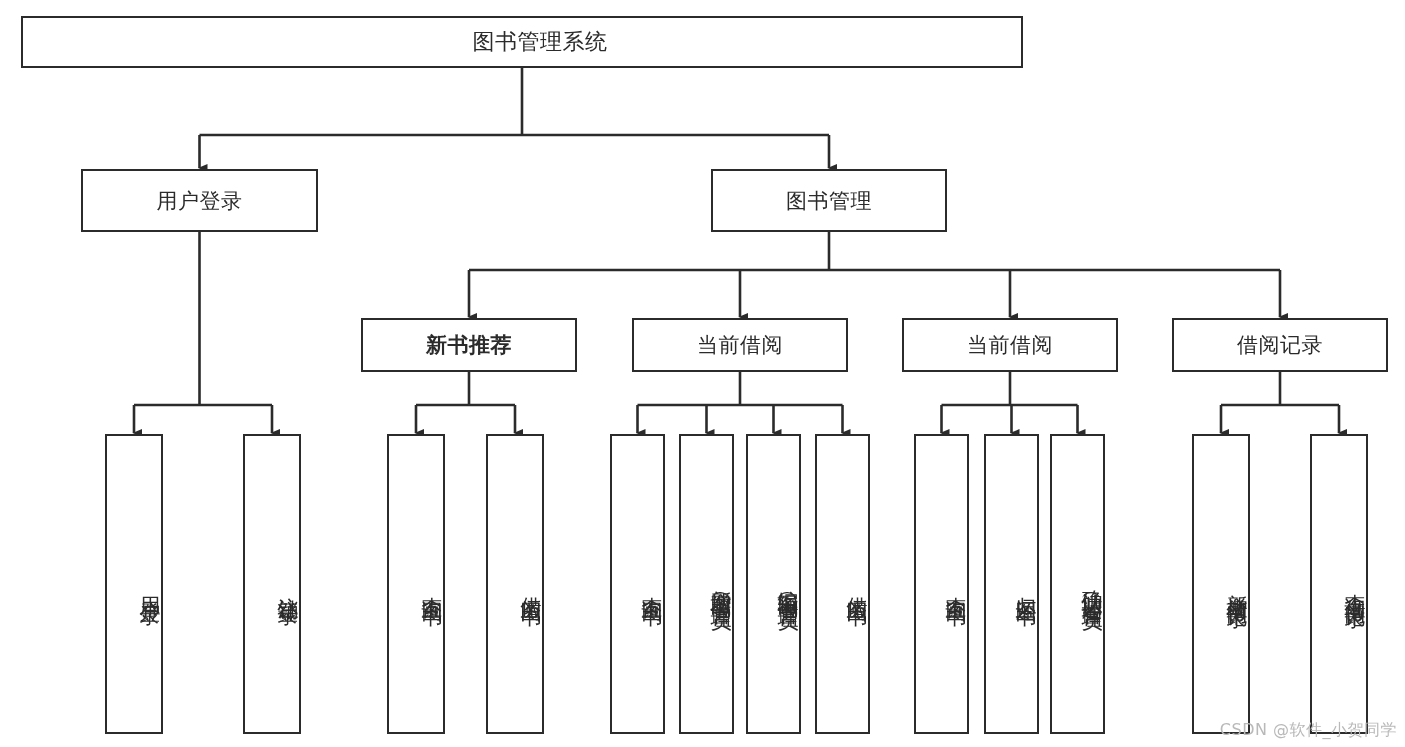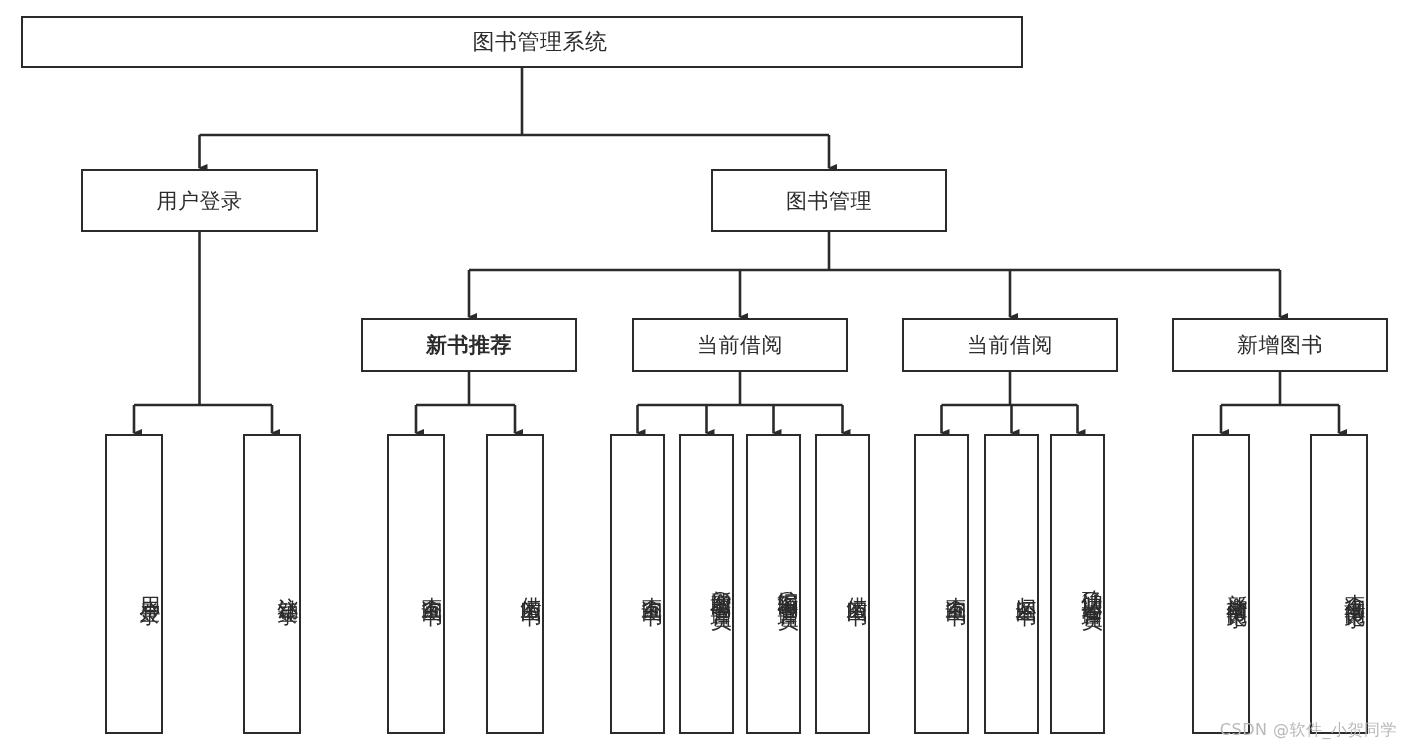--- a/index.html
+++ b/index.html
@@ -119,21 +119,21 @@
   </svg>
 
   <div class="node-box horiz root" style="left: 21px; top: 16px; width: 1002px; height: 52px; padding-left: 36px;">图书管理系统</div>
 
   <div class="node-box horiz" style="left: 81px; top: 169px; width: 237px; height: 63px;">用户登录</div>
   <div class="node-box horiz" style="left: 711px; top: 169px; width: 236px; height: 63px;">图书管理</div>
 
   <div class="node-box horiz" style="left: 361px; top: 318px; width: 216px; height: 54px; font-weight: bold;">新书推荐</div>
   <div class="node-box horiz" style="left: 632px; top: 318px; width: 216px; height: 54px;">当前借阅</div>
   <div class="node-box horiz" style="left: 902px; top: 318px; width: 216px; height: 54px;">当前借阅</div>
-  <div class="node-box horiz" style="left: 1172px; top: 318px; width: 216px; height: 54px;">新增图书</div>
+  <div class="node-box horiz" style="left: 1172px; top: 318px; width: 216px; height: 54px;">借阅记录</div>
 
   <div class="node-box vert" style="left: 105px; top: 434px; width: 58px; height: 300px;">
     <span class="vlabel">用户登录</span>
   </div>
   <div class="node-box vert" style="left: 243px; top: 434px; width: 58px; height: 300px;">
     <span class="vlabel">注销登录</span>
   </div>
   <div class="node-box vert" style="left: 387px; top: 434px; width: 58px; height: 300px;">
     <span class="vlabel">查询图书</span>
   </div>

